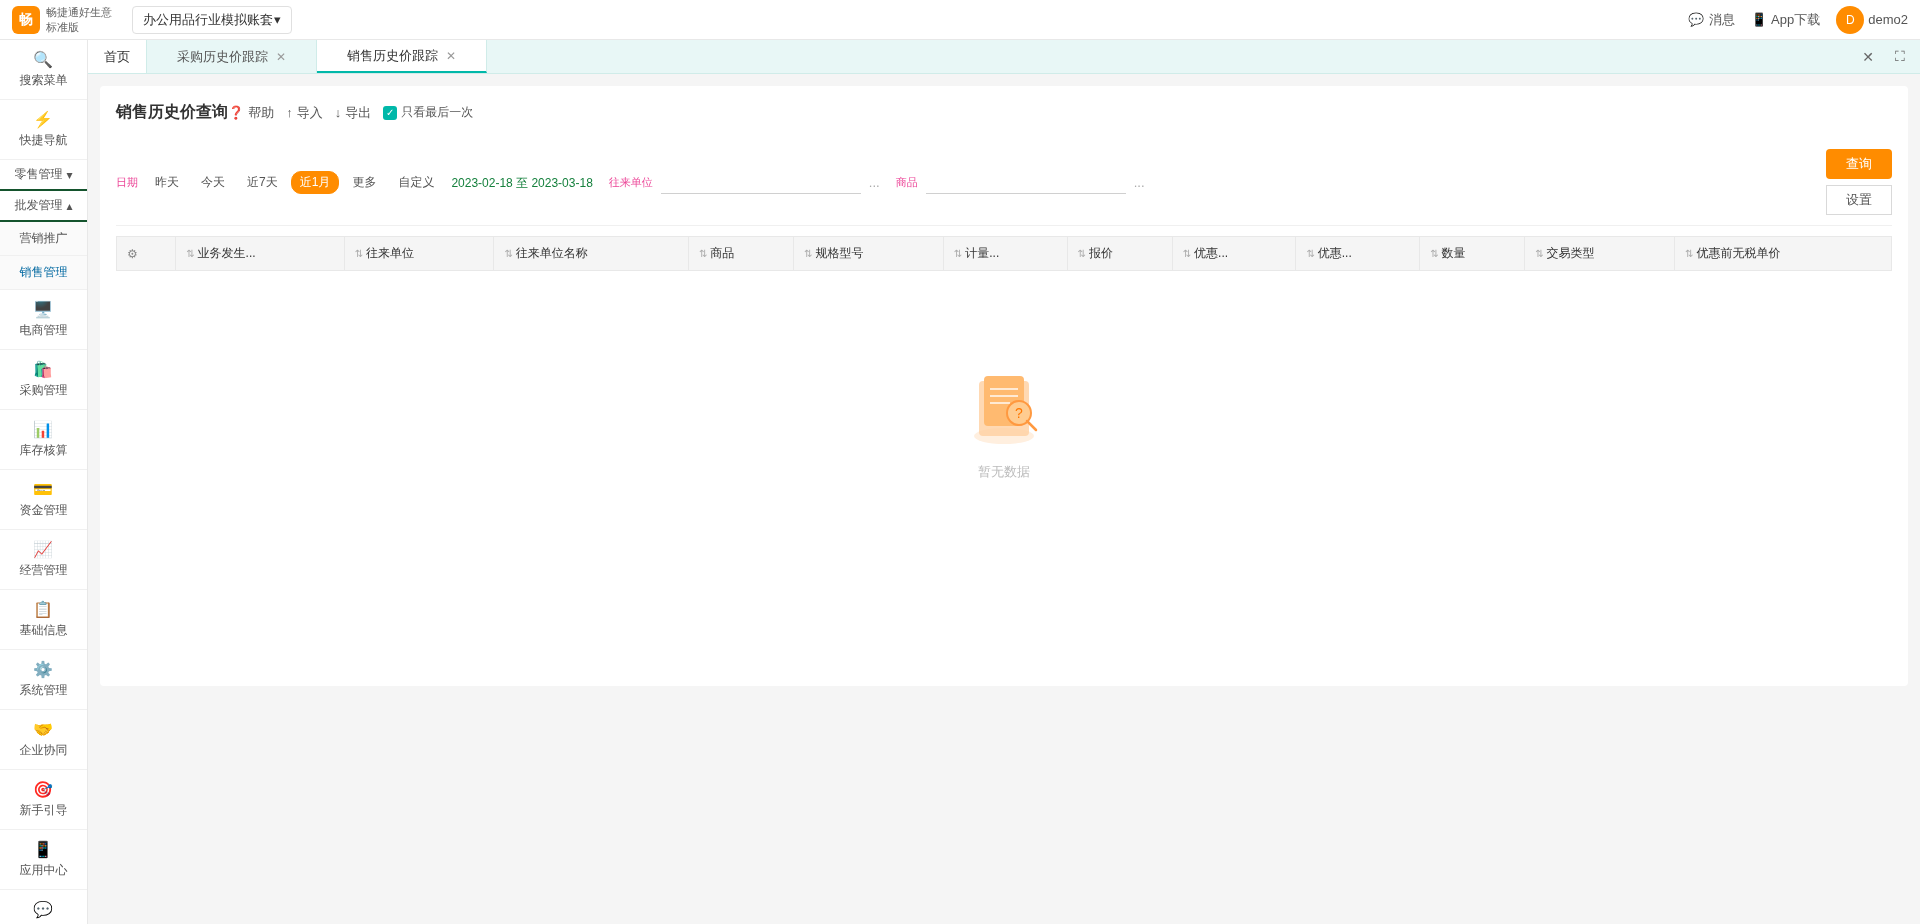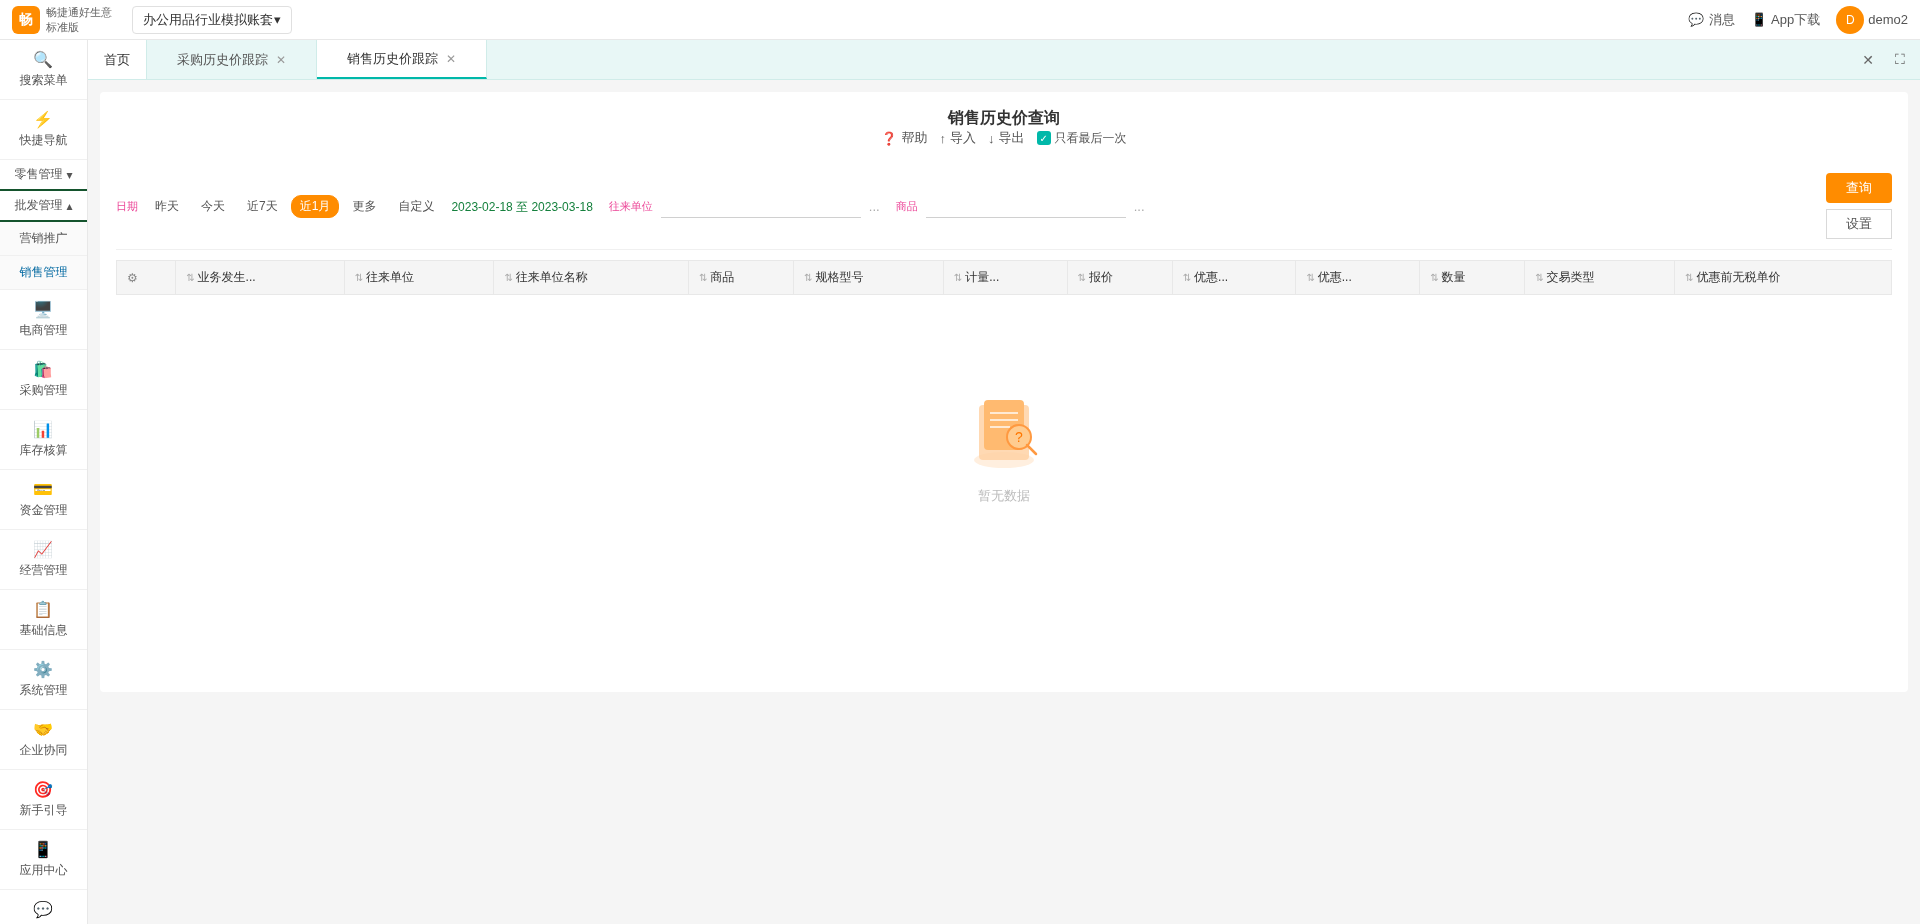--- a/index.html
+++ b/index.html
@@ -139,21 +139,21 @@
     
     .content-area {
       flex: 1;
       display: flex;
       flex-direction: column;
       overflow: hidden;
     }
 
     
     .tab-bar {
-      height: 40px;
+      height: 34px;
       background: #e8f7f6;
       display: flex;
       align-items: stretch;
       border-bottom: 1px solid #d0ece9;
       flex-shrink: 0;
     }
     .tab-home {
       padding: 0 16px;
       display: flex;
       align-items: center;
@@ -215,21 +215,20 @@
       background: #fff;
       border-radius: 4px;
       padding: 16px;
       min-height: 600px;
     }
 
     .page-header {
       display: flex;
       align-items: center;
       margin-bottom: 16px;
-      flex-direction: column;
     }
     .page-title {
       font-size: 16px;
       font-weight: bold;
       color: #333;
     }
     .page-header-actions {
       display: flex;
       align-items: center;
       gap: 12px;

